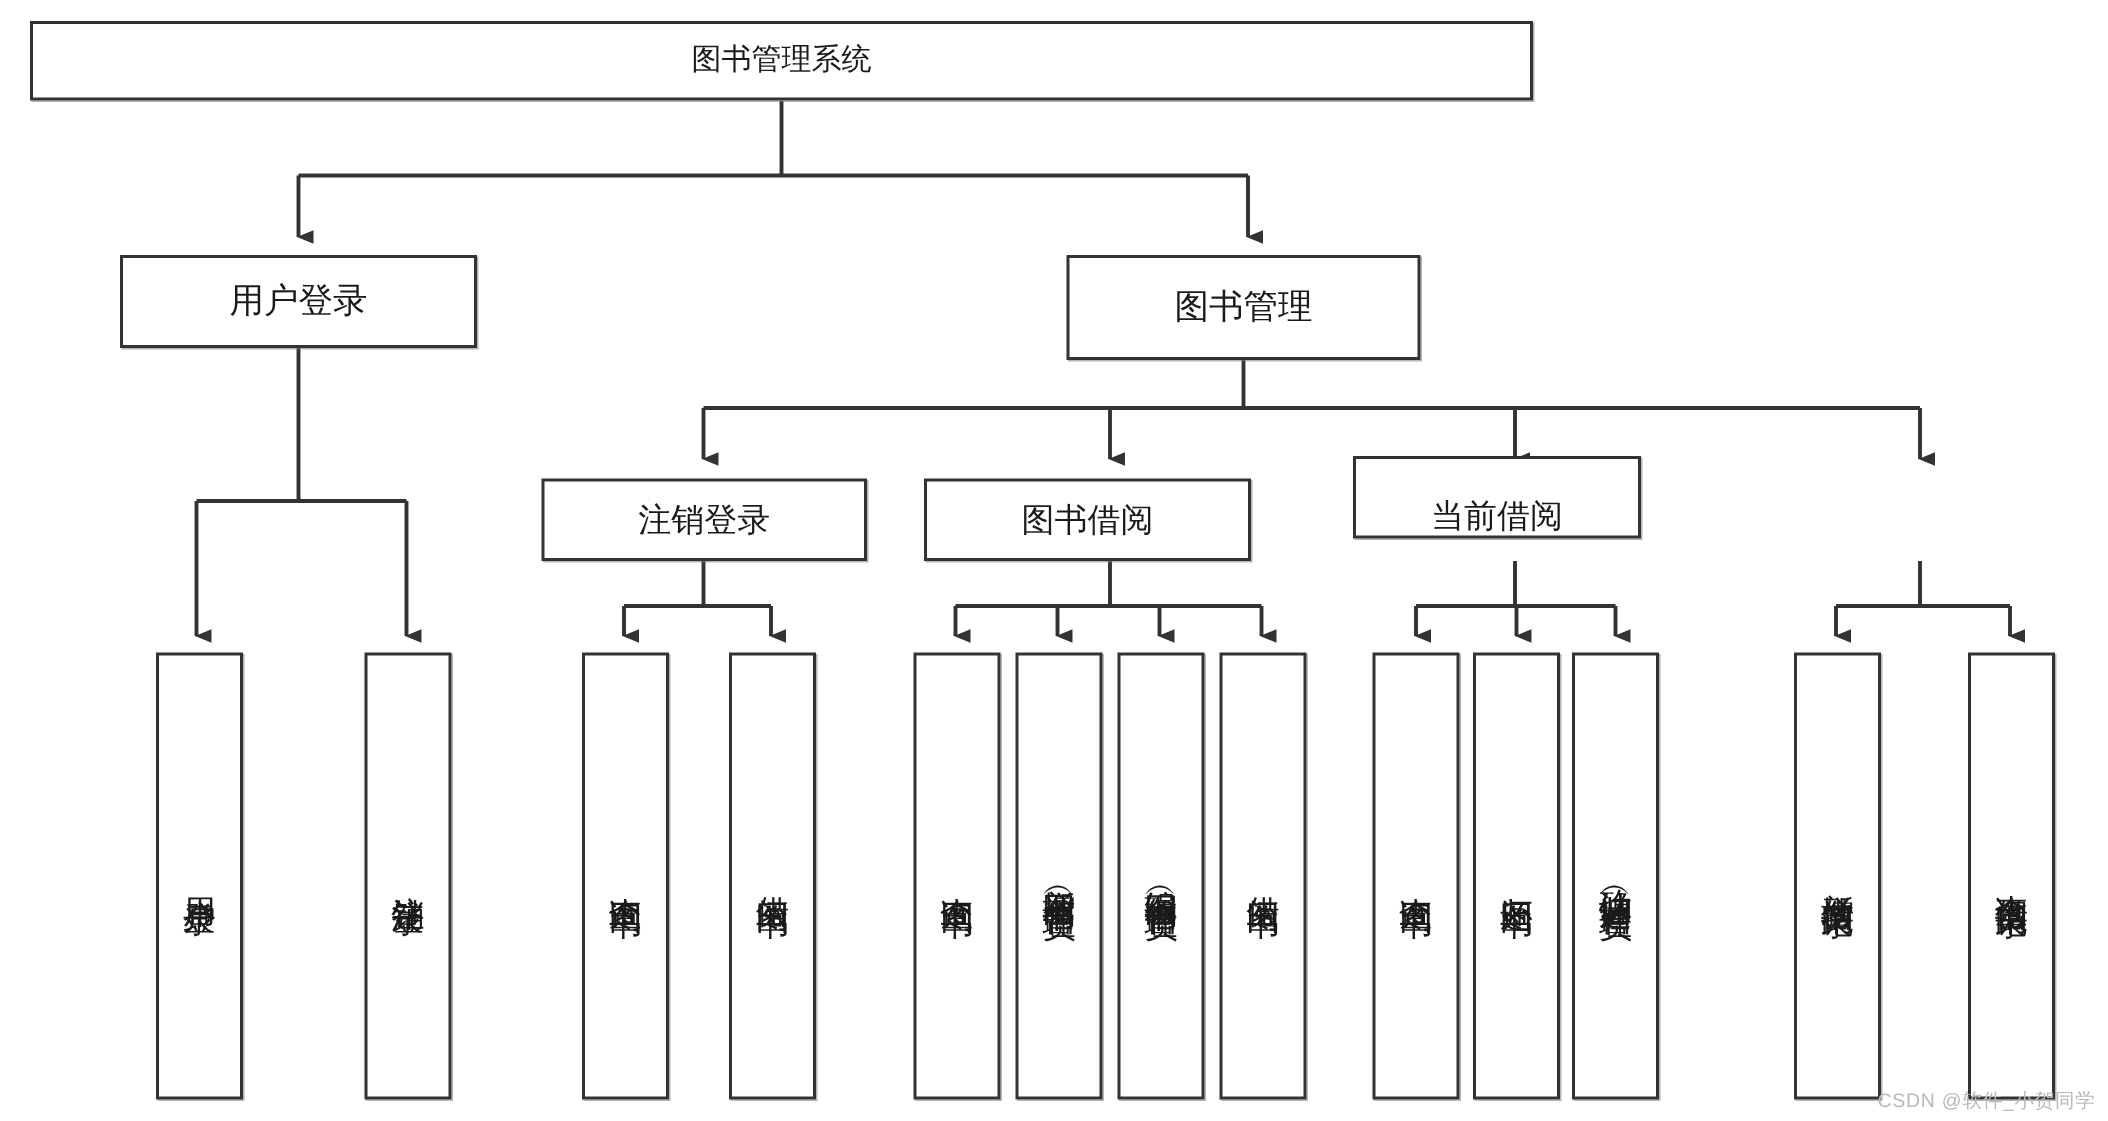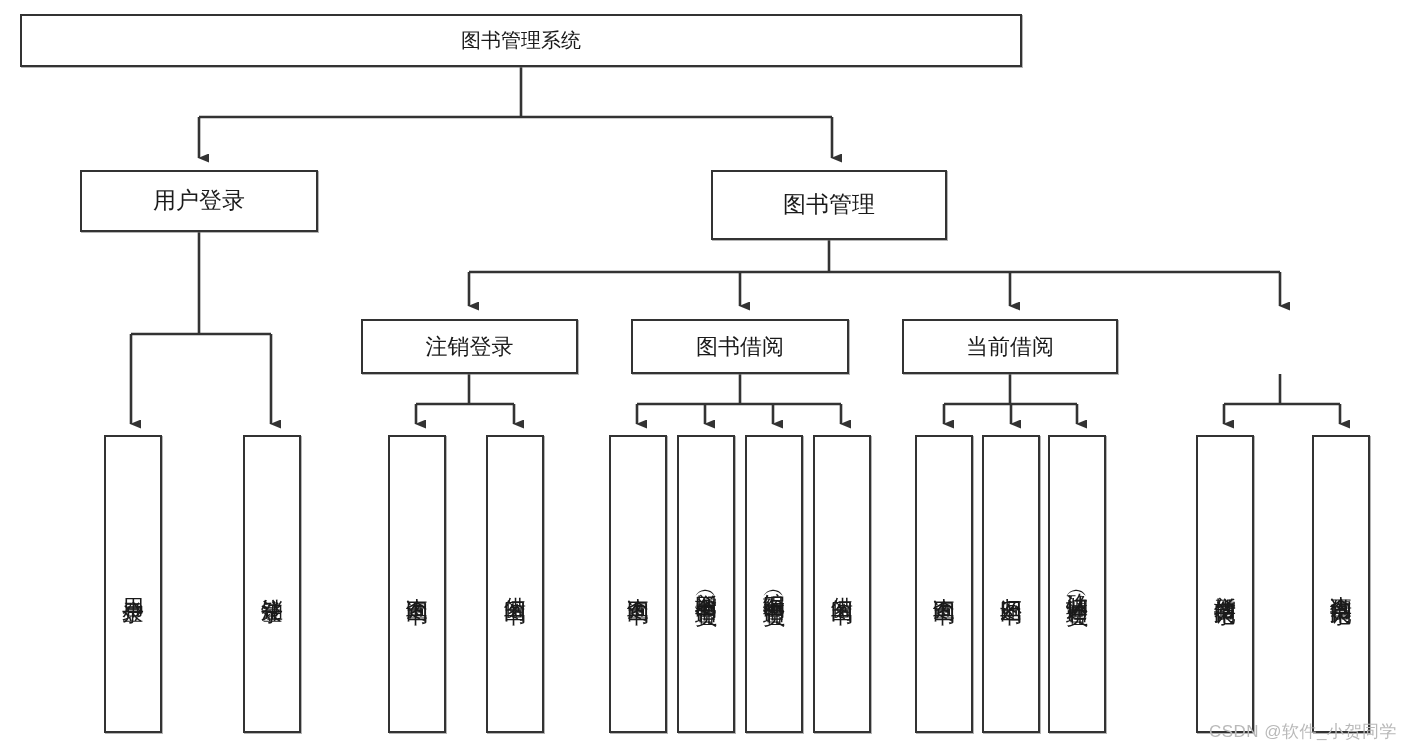--- a/index.html
+++ b/index.html
@@ -20,21 +20,21 @@
     font-size:22px;
     writing-mode:vertical-rl;
     text-orientation:upright;
     letter-spacing:2px;
     align-items:center;justify-content:center;
     padding-top:4px;padding-bottom:4px;
   }
   .node .lbl{display:block;}
   .watermark{
     position:absolute;right:8px;bottom:4px;
-    font-size:17px;color:#b9b9b9;letter-spacing:.5px;
+    font-size:13px;color:#b9b9b9;letter-spacing:.5px;
     white-space:nowrap;
   }
 </style>
 </head>
 <body>
 
 <div id="stage">
 
   <svg id="wires" viewBox="0 0 1405 747" xmlns="http://www.w3.org/2000/svg">
     <defs>
@@ -95,24 +95,24 @@
   <div class="node lvl2" style="left:80px;top:170px;width:238px;height:62px;">
     <span class="lbl">用户登录</span>
   </div>
   <div class="node lvl2" style="left:711px;top:170px;width:236px;height:70px;">
     <span class="lbl">图书管理</span>
   </div>
 
   <div class="node lvl3" style="left:361px;top:319px;width:217px;height:55px;">
     <span class="lbl">注销登录</span>
   </div>
-  <div class="node lvl3" style="left:631px;top:319px;width:218px;height:55px;">
+  <div class="node lvl3" style="left:616px;top:319px;width:218px;height:55px;">
     <span class="lbl">图书借阅</span>
   </div>
-  <div class="node lvl3" style="left:902px;top:319px;width:216px;height:55px;">
+  <div class="node lvl3" style="left:902px;top:304px;width:192px;height:55px;align-items:flex-end;">
     <span class="lbl">当前借阅</span>
   </div>
 
   <div class="node leaf" style="left:104px;top:435px;width:58px;height:298px;">
     <span class="lbl">用户登录</span>
   </div>
   <div class="node leaf" style="left:243px;top:435px;width:58px;height:298px;">
     <span class="lbl">注销登录</span>
   </div>
 

